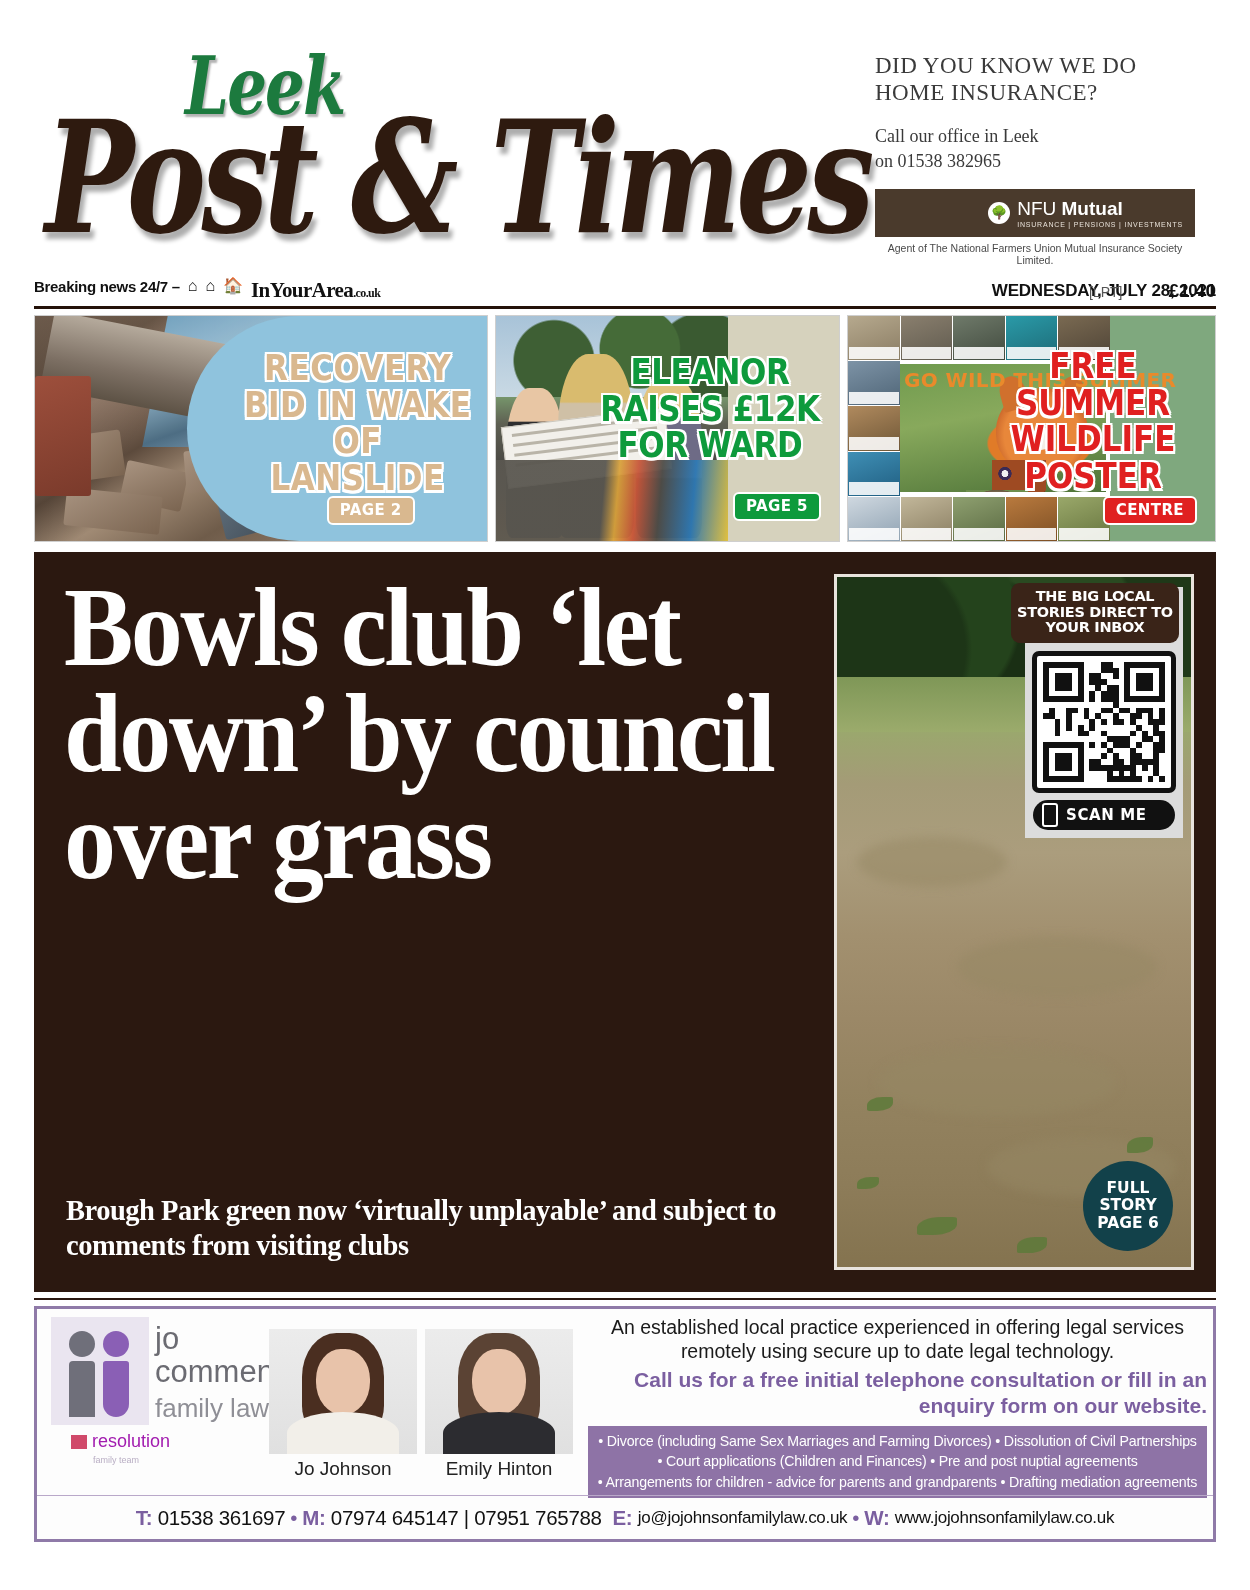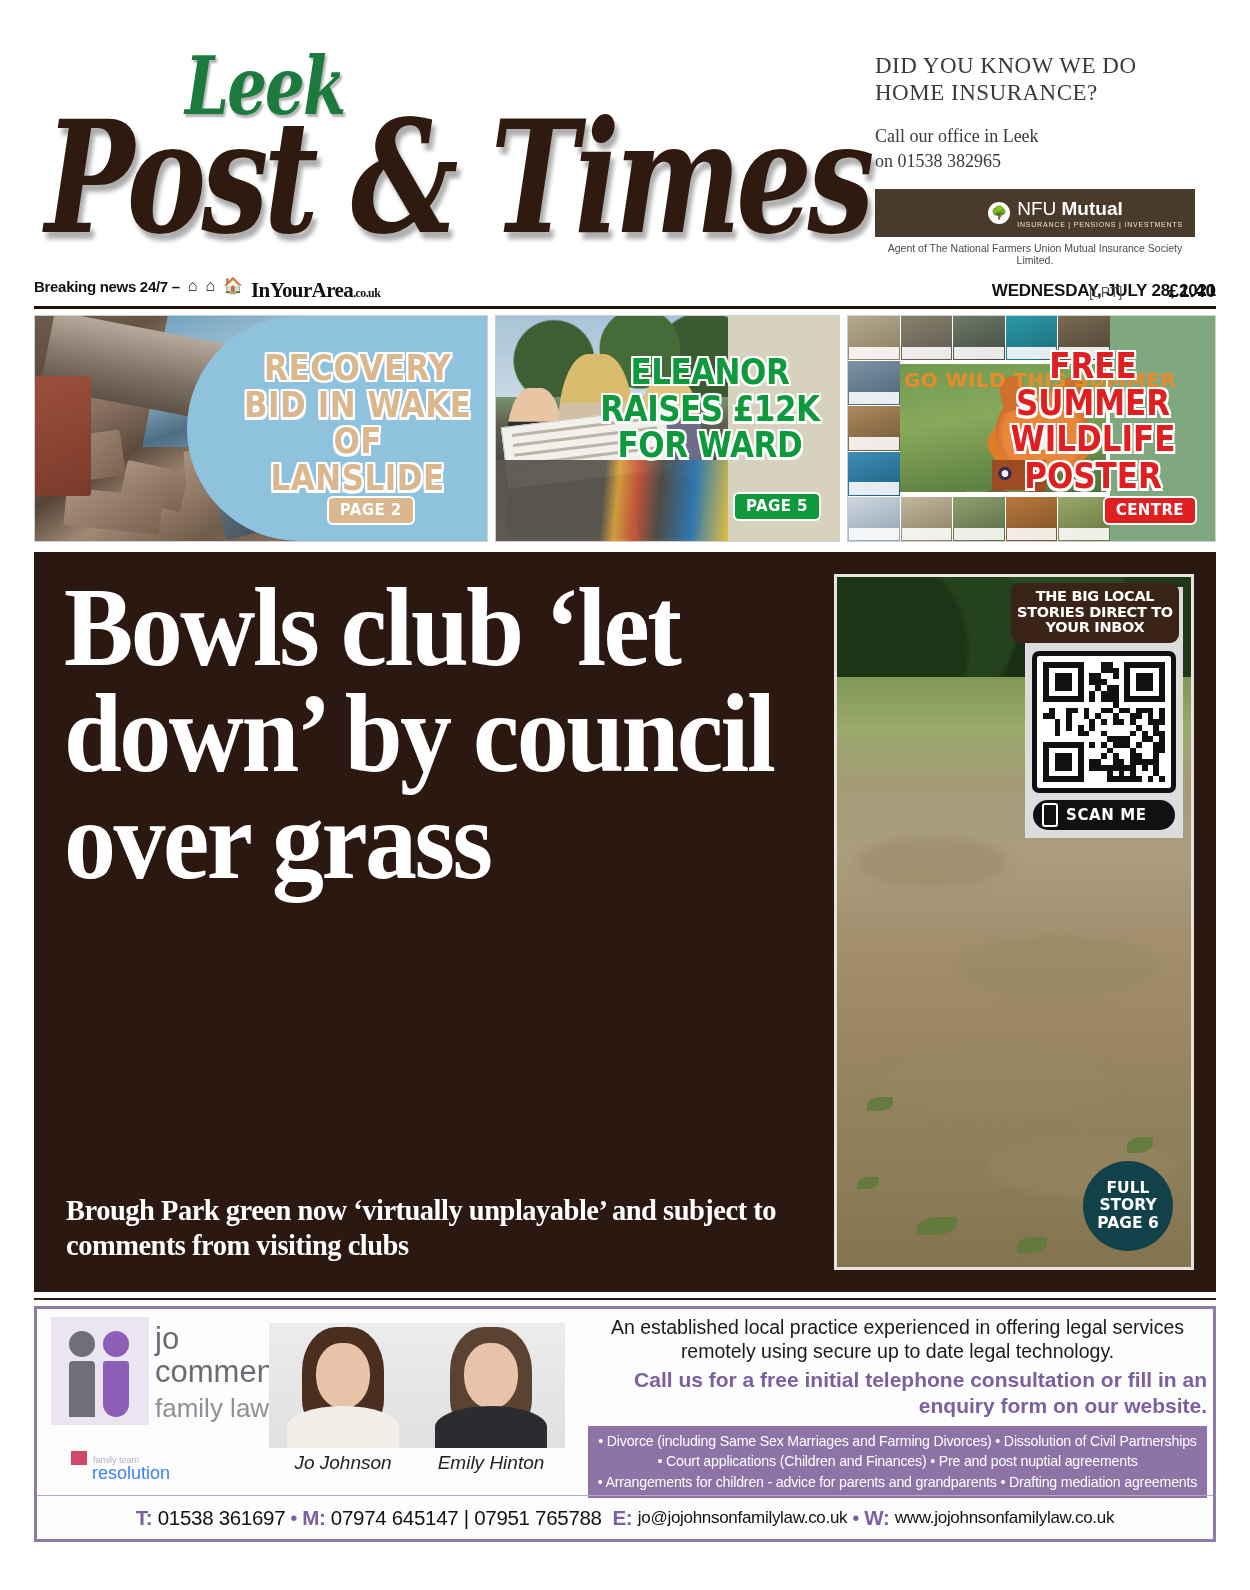--- a/index.html
+++ b/index.html
@@ -574,28 +574,28 @@
   }
   .res-ico {
     width: 16px; height: 14px;
     background:
       radial-gradient(circle at 28% 30%, #d0496a 0 40%, transparent 42%),
       radial-gradient(circle at 72% 30%, #d0496a 0 40%, transparent 42%),
       linear-gradient(180deg, transparent 0 45%, #d0496a 46% 100%);
   }
   .res-txt {
     font-family: "Liberation Sans", sans-serif;
-    font-size: 18px; color: #3b82f6; font-weight: 300; margin-top: 32px;
+    font-size: 18px; color: #a21caf; font-weight: 300;
   }
   .res-sub {
     position: absolute; left: 56px; top: 146px;
     font-size: 9px; color: #b9aec4;
   }
 
-  .headshots { display: flex; padding-top: 14px; font-style: italic; }
+  .headshots { display: flex; gap: 8px; padding-top: 20px; }
   .hs { width: 148px; }
   .hs-photo {
     width: 148px; height: 125px;
     background: linear-gradient(180deg,#ececec,#e0e0e0);
     position: relative;
     overflow: hidden;
   }
   .hs-hair {
     position: absolute; left: 50%; top: 4px;
     transform: translateX(-50%);

